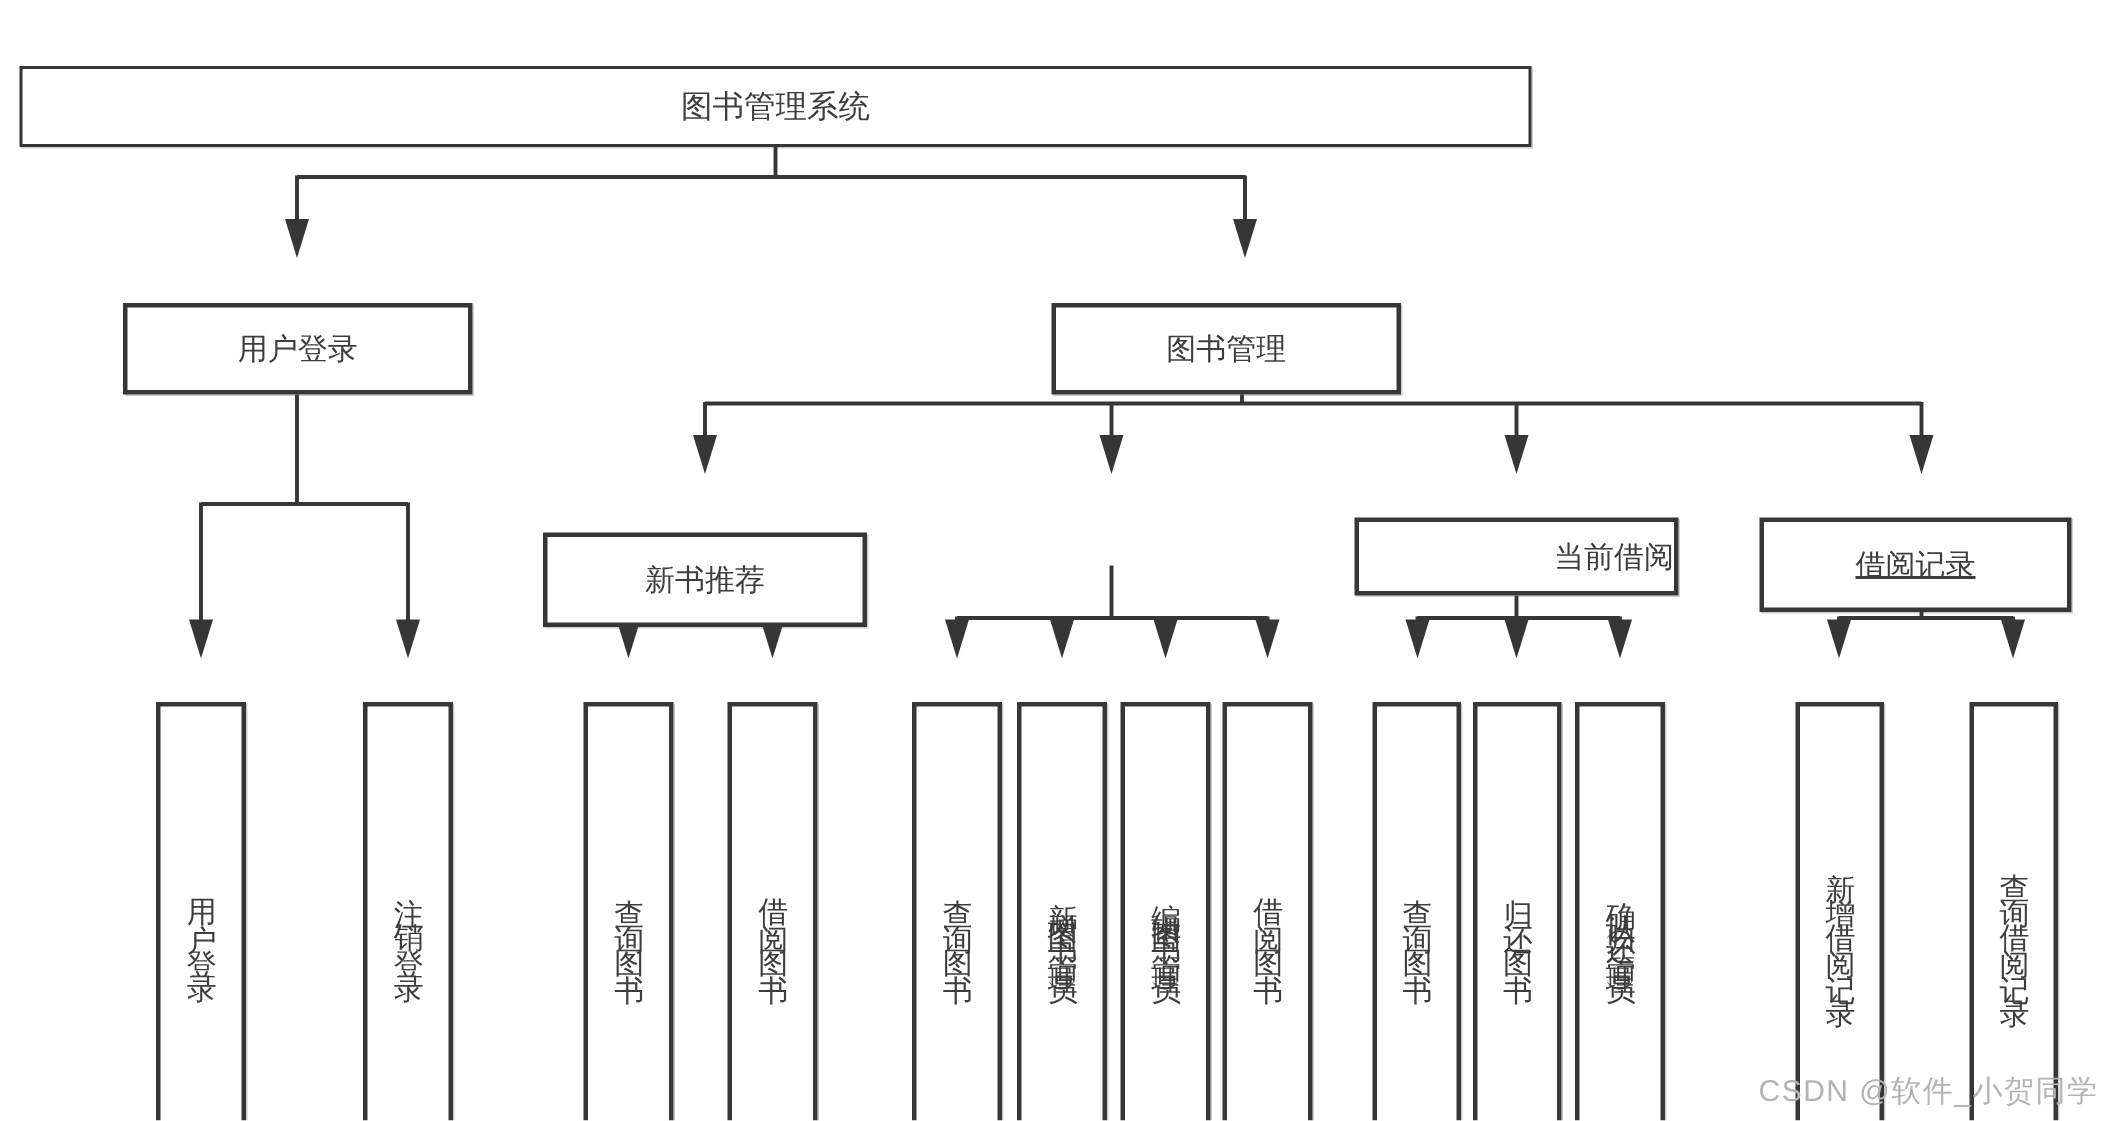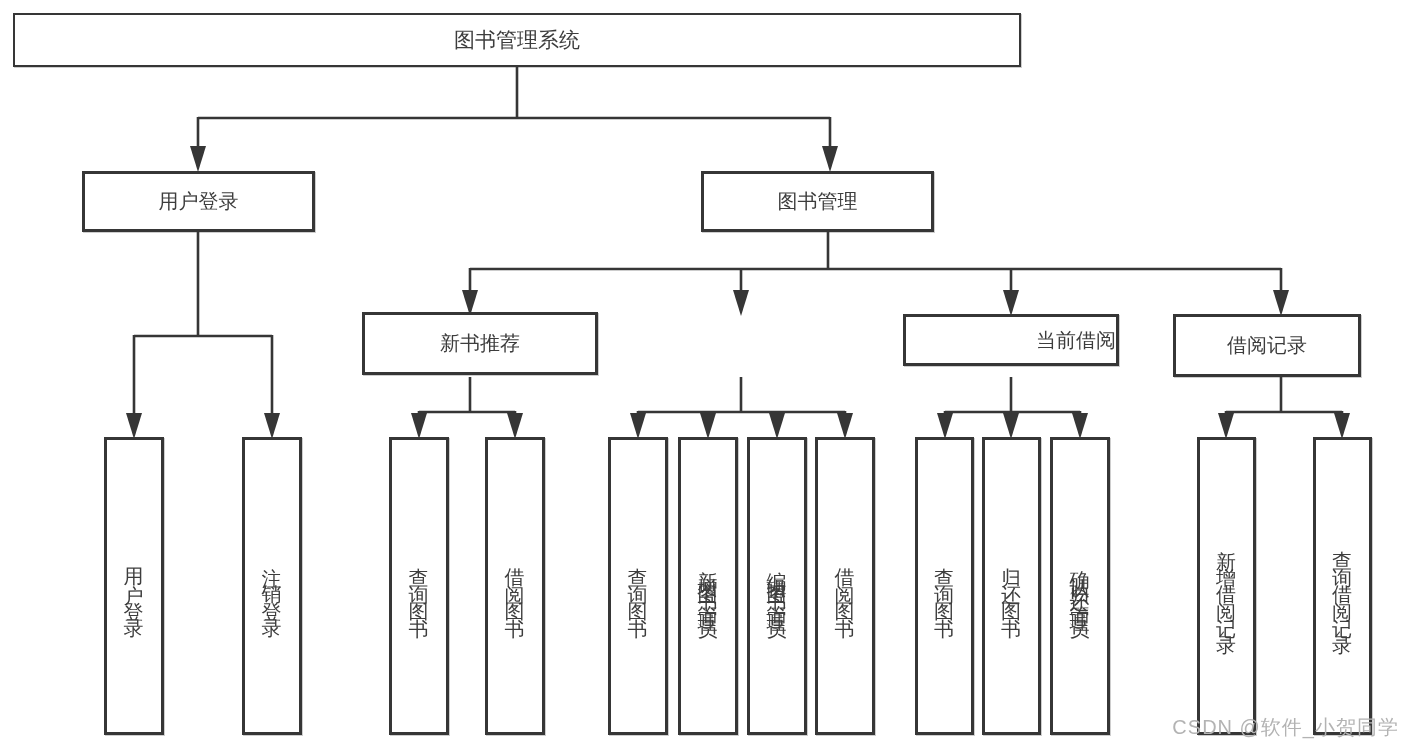--- a/index.html
+++ b/index.html
@@ -26,20 +26,21 @@
   .node {
     position: absolute;
     box-sizing: border-box;
     border: 3px solid #363636;
     background: #ffffff;
     display: flex;
     align-items: center;
     justify-content: center;
     text-align: center;
     box-shadow: 1px 1px 0 rgba(60,60,60,0.25);
+    margin-top: 31px;
   }
   .node.root {
     border-width: 2px;
     font-size: 21px;
   }
   .node.branch {
     font-size: 20px;
   }
   .node.leaf {
     font-size: 20px;
@@ -122,27 +123,27 @@
     <span>图书管理系统</span>
   </div>
 
   <div class="node branch" style="left:82px; top:171px; width:233px; height:61px;">
     <span>用户登录</span>
   </div>
   <div class="node branch" style="left:701px; top:171px; width:233px; height:61px;">
     <span>图书管理</span>
   </div>
 
-  <div class="node branch" style="left:362px; top:312px; width:236px; height:63px;">
+  <div class="node branch" style="left:362px; top:324px; width:216px; height:63px;">
     <span>新书推荐</span>
   </div>
   <div class="node branch" style="left:903px; top:314px; width:216px; height:52px;justify-content:flex-end;">
     <span>当前借阅</span>
   </div>
-  <div class="node branch" style="left:1173px; top:314px; width:188px; height:63px;">
+  <div class="node branch" style="left:1173px; top:314px; width:208px; height:63px;text-decoration:underline;">
     <span>借阅记录</span>
   </div>
 
   <div class="node leaf" style="left:104px; top:437px; width:60px; height:298px;">
     <span class="vtext">用户登录</span>
   </div>
   <div class="node leaf" style="left:242px; top:437px; width:60px; height:298px;">
     <span class="vtext">注销登录</span>
   </div>
 

